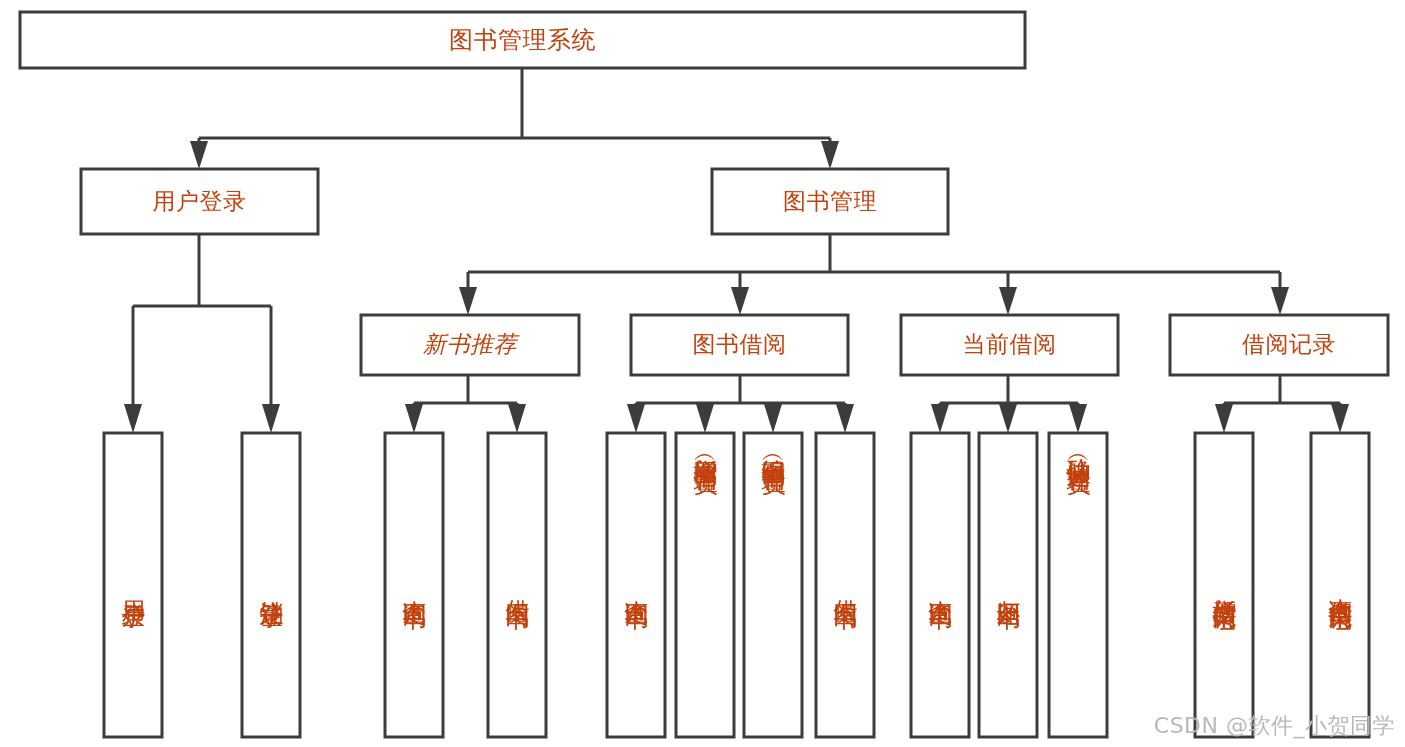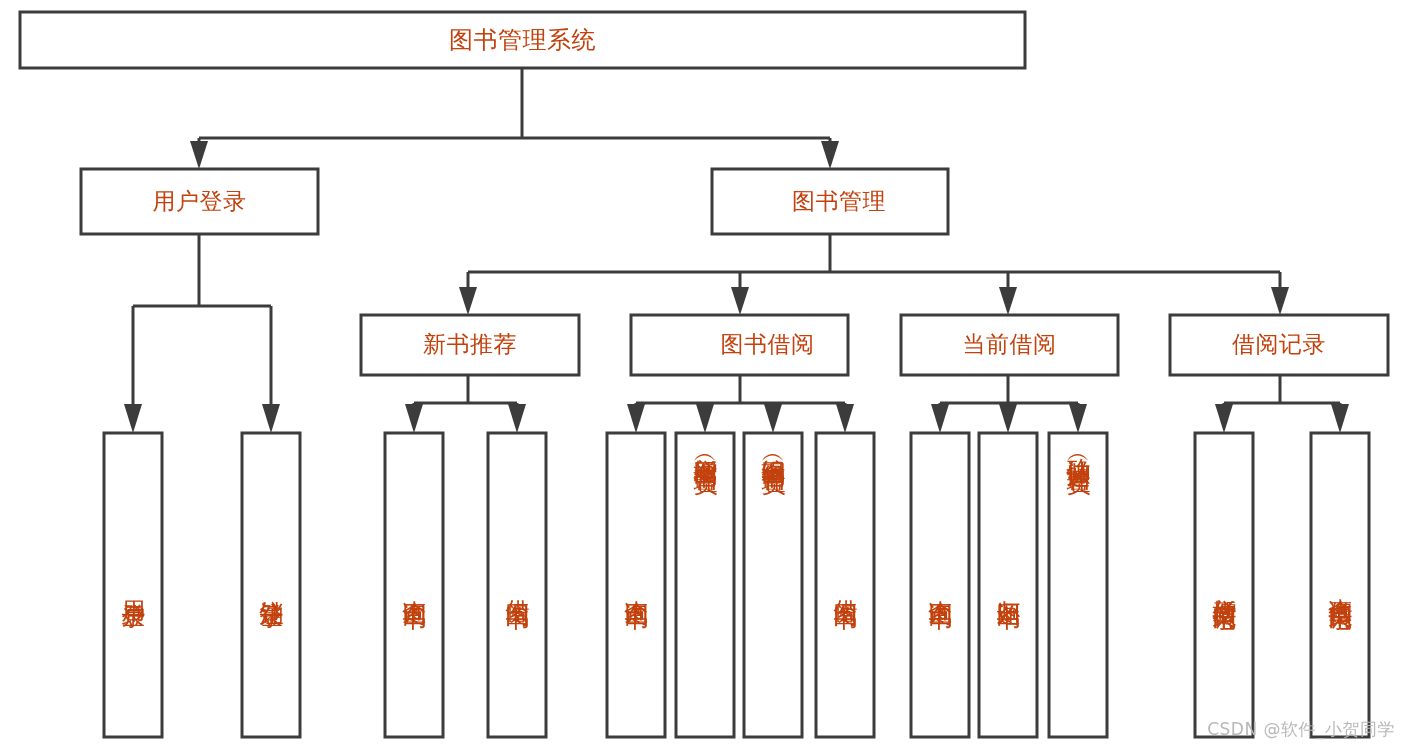--- a/index.html
+++ b/index.html
@@ -64,21 +64,21 @@
     align-items: center;
     justify-content: center;
   }
   .node-label.title {
     font-size: 24px;
   }
   .watermark {
     position: absolute;
     right: 10px;
     bottom: 6px;
-    font-size: 17px;
+    font-size: 22px;
     color: #b8b8b8;
     white-space: nowrap;
     letter-spacing: 0.5px;
     font-family: "DejaVu Sans", "Liberation Sans", sans-serif;
   }
 </style>
 </head>
 <body>
 
 <div id="diagram-root">
@@ -185,29 +185,29 @@
     <rect class="node-box" x="1049" y="433" width="58" height="304"></rect>
 
     <rect class="node-box" x="1195" y="433" width="58" height="304"></rect>
     <rect class="node-box" x="1311" y="433" width="58" height="304"></rect>
   </svg>
 
   <div class="node-label horiz title" style="left:20px; top:12px; width:1005px; height:56px;">图书管理系统</div>
 
   <div class="node-label horiz" style="left:81px; top:169px; width:237px; height:65px;">用户登录</div>
 
-  <div class="node-label horiz" style="left:712px; top:169px; width:236px; height:65px;margin-left:9px;">图书管理</div>
-
-  <div class="node-label horiz" style="left:361px; top:315px; width:218px; height:60px;">新书推荐</div>
-
-  <div class="node-label horiz" style="left:631px; top:315px; width:217px; height:60px;margin-left:28px;">图书借阅</div>
+  <div class="node-label horiz" style="left:712px; top:169px; width:236px; height:65px;">图书管理</div>
+
+  <div class="node-label horiz" style="left:361px; top:315px; width:218px; height:60px;font-style:italic;">新书推荐</div>
+
+  <div class="node-label horiz" style="left:631px; top:315px; width:217px; height:60px;">图书借阅</div>
 
   <div class="node-label horiz" style="left:901px; top:315px; width:217px; height:60px;border-radius:22px;">当前借阅</div>
 
-  <div class="node-label horiz" style="left:1170px; top:315px; width:218px; height:60px;">借阅记录</div>
+  <div class="node-label horiz" style="left:1170px; top:315px; width:218px; height:60px;padding-left:10px;">借阅记录</div>
 
   <div class="node-label vert" style="left:104px; top:433px; width:58px; height:304px;">用户登录</div>
   <div class="node-label vert" style="left:242px; top:433px; width:58px; height:304px;">注销登录</div>
 
   <div class="node-label vert" style="left:385px; top:433px; width:58px; height:304px;">查询图书</div>
   <div class="node-label vert" style="left:488px; top:433px; width:58px; height:304px;">借阅图书</div>
 
   <div class="node-label vert" style="left:607px; top:433px; width:58px; height:304px;">查询图书</div>
   <div class="node-label vert" style="left:676px; top:433px; width:58px; height:304px; justify-content:flex-start; padding-top:6px; box-sizing:border-box;">新增图书（管理员）</div>
   <div class="node-label vert" style="left:744px; top:433px; width:58px; height:304px; justify-content:flex-start; padding-top:6px; box-sizing:border-box;">编辑图书（管理员）</div>

